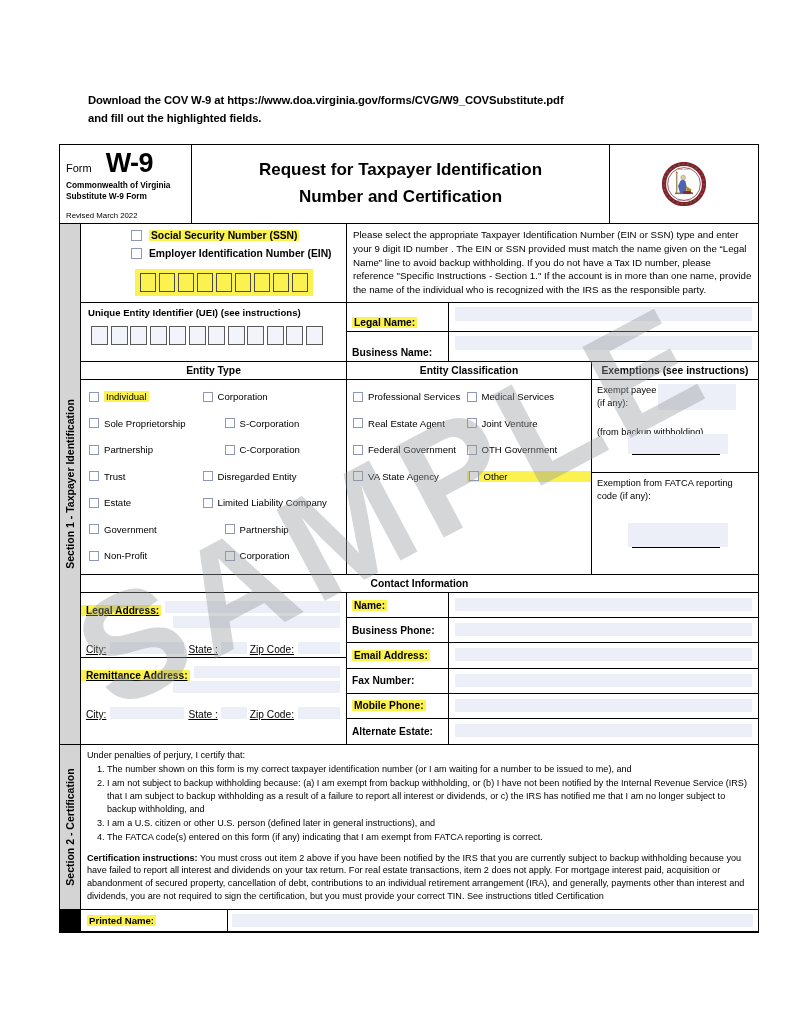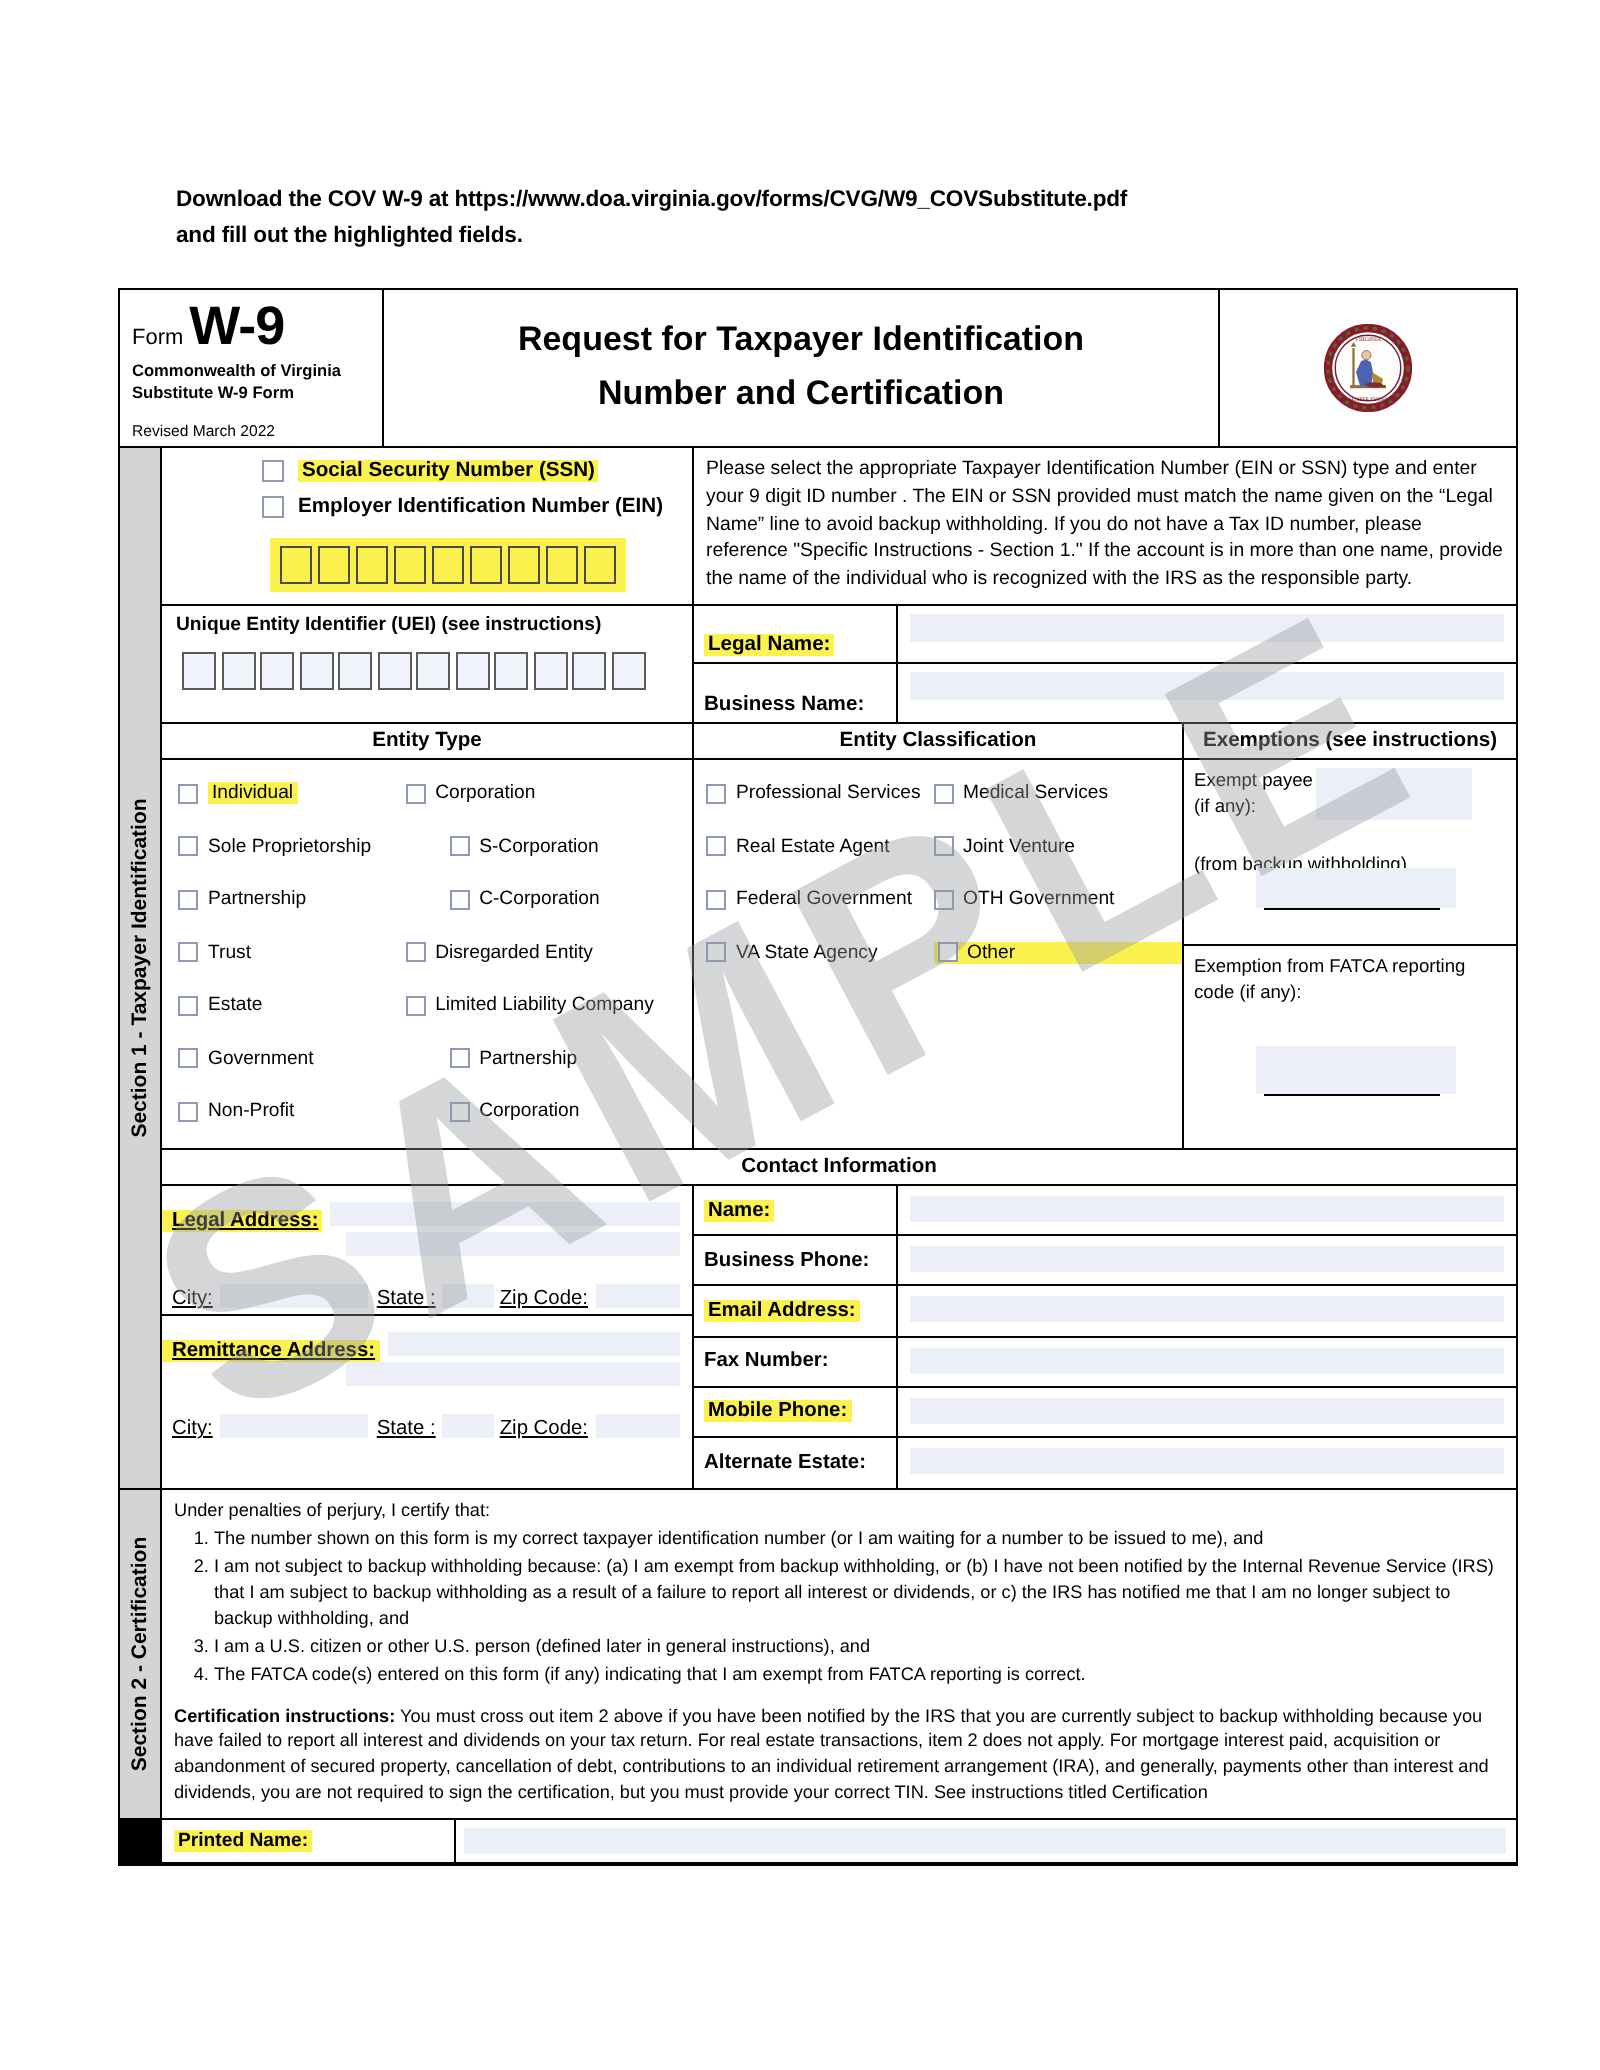--- a/index.html
+++ b/index.html
@@ -63,21 +63,21 @@
     letter-spacing: 10px;
     white-space: nowrap;
   }
 
   
   .hdr { display: flex; border-bottom: 1.6px solid #000; }
   .hdr-left {
     width: 132px; padding: 5px 4px 3px 6px;
     border-right: 1.6px solid #000;
   }
-  .hdr-form-line { display: flex; align-items: baseline; gap: 3px; }
+  .hdr-form-line { display: flex; align-items: baseline; gap: 14px; }
   .hdr-form-word { font-size: 11px; }
   .hdr-w9 { font-size: 27px; font-weight: bold; letter-spacing: -0.5px; line-height: 1; }
   .hdr-sub { font-size: 8.3px; font-weight: bold; line-height: 1.3; margin-top: 3px; }
   .hdr-rev { font-size: 7.8px; margin-top: 9px; border-top: 0px; }
   .hdr-mid {
     flex: 1;
     display: flex; flex-direction: column;
     align-items: center; justify-content: center;
     border-right: 1.6px solid #000;
     padding: 6px 4px;

